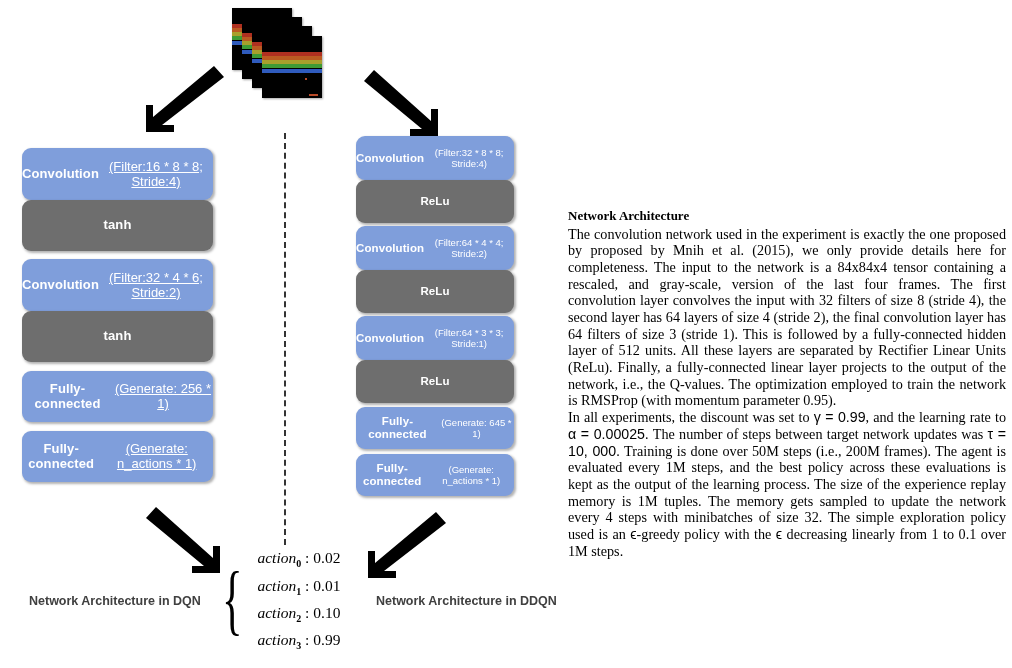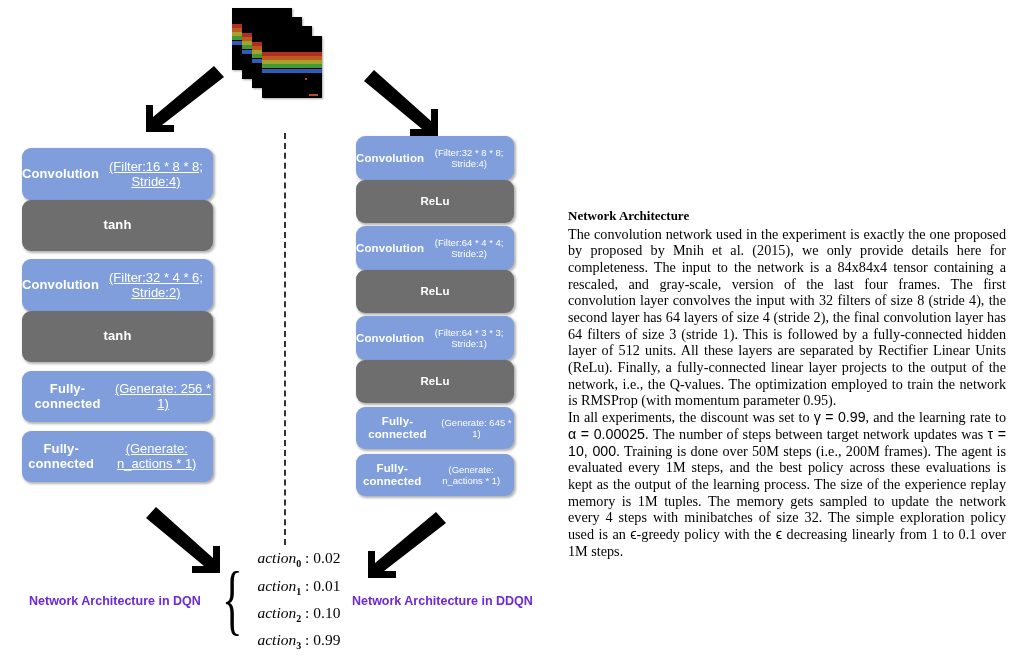--- a/index.html
+++ b/index.html
@@ -85,21 +85,21 @@
   }
 
   
   .arrow-svg { position: absolute; overflow: visible; }
 
   
   .caption {
     position: absolute;
     font-weight: bold;
     font-size: 12.5px;
-    color: #6d28d9;
+    color: #404040;
     white-space: nowrap;
   }
 
   
   #action-block {
     left: 222px;
     top: 548px;
     width: 140px;
     height: 104px;
     display: flex;
@@ -287,20 +287,20 @@
     <div class="arow">
       <span class="nm"><span>action</span><sub>2</sub></span><span class="val"> : <span>0.10</span></span>
     </div>
     <div class="arow">
       <span class="nm"><span>action</span><sub>3</sub></span><span class="val"> : <span>0.99</span></span>
     </div>
   </div>
 </div>
 
 <div class="caption" style="left:29px; top:594px;">Network Architecture in DQN</div>
-<div class="caption" style="left:352px; top:594px;">Network Architecture in DDQN</div>
+<div class="caption" style="left:376px; top:594px;">Network Architecture in DDQN</div>
 
 <div class="abs" id="article">
   <h2>Network Architecture</h2>
   <p>The convolution network used in the experiment is exactly the one proposed by proposed by Mnih et al. (2015), we only provide details here for completeness. The input to the network is a 84x84x4 tensor containing a rescaled, and gray-scale, version of the last four frames. The first convolution layer convolves the input with 32 filters of size 8 (stride 4), the second layer has 64 layers of size 4 (stride 2), the final convolution layer has 64 filters of size 3 (stride 1). This is followed by a fully-connected hidden layer of 512 units. All these layers are separated by Rectifier Linear Units (ReLu). Finally, a fully-connected linear layer projects to the output of the network, i.e., the Q-values. The optimization employed to train the network is RMSProp (with momentum parameter 0.95).</p>
 
   <p><span>In all experiments, the discount was set to </span><span class="greek">γ = 0.99</span><span>, and the learning rate to </span><span class="greek">α = 0.00025</span><span>. The number of steps between target network updates was </span><span class="greek">τ = 10, 000</span><span>. Training is done over 50M steps (i.e., 200M frames). The agent is evaluated every 1M steps, and the best policy across these evaluations is kept as the output of the learning process. The size of the experience replay memory is 1M tuples. The memory gets sampled to update the network every 4 steps with minibatches of size 32. The simple exploration policy used is an </span><span class="greek">ϵ</span><span>-greedy policy with the </span><span class="greek">ϵ</span><span> decreasing linearly from 1 to 0.1 over 1M steps.</span></p>
 </div>
 
 </body></html>

